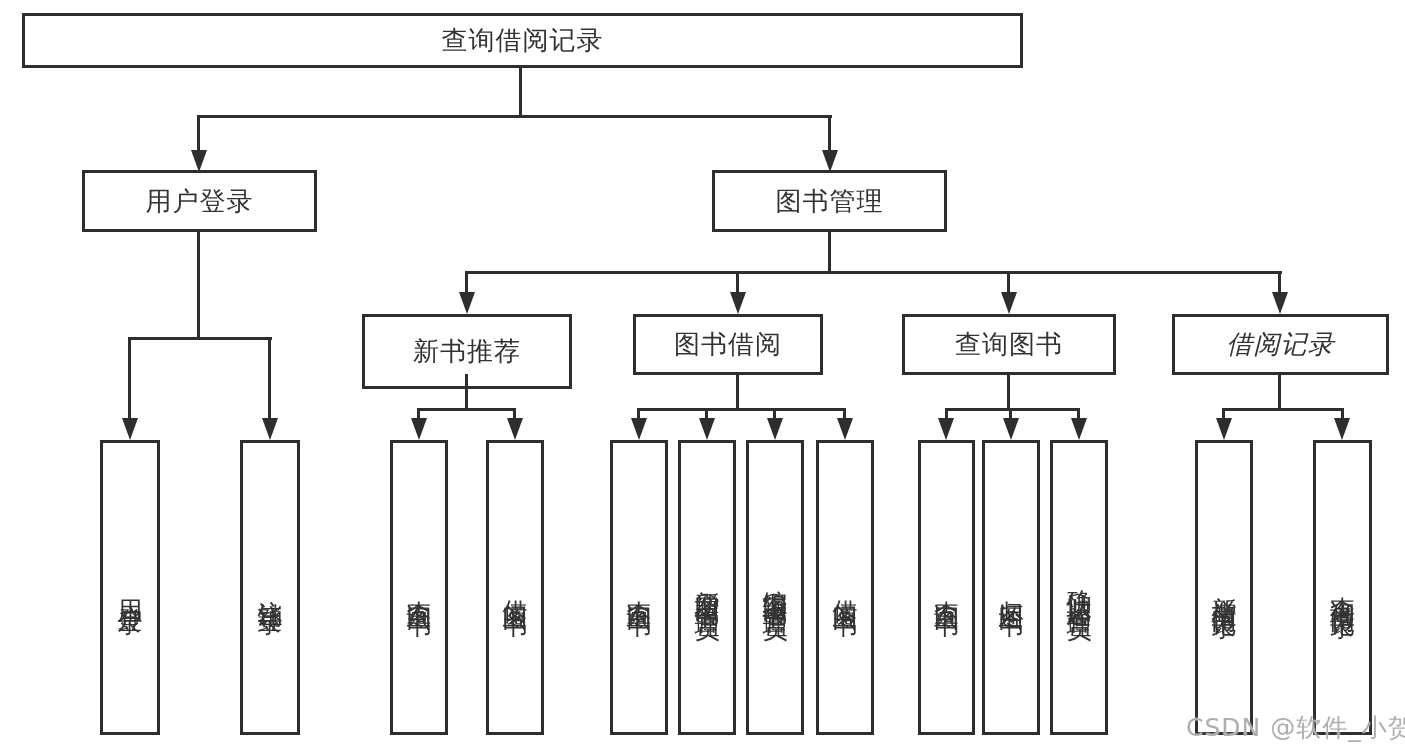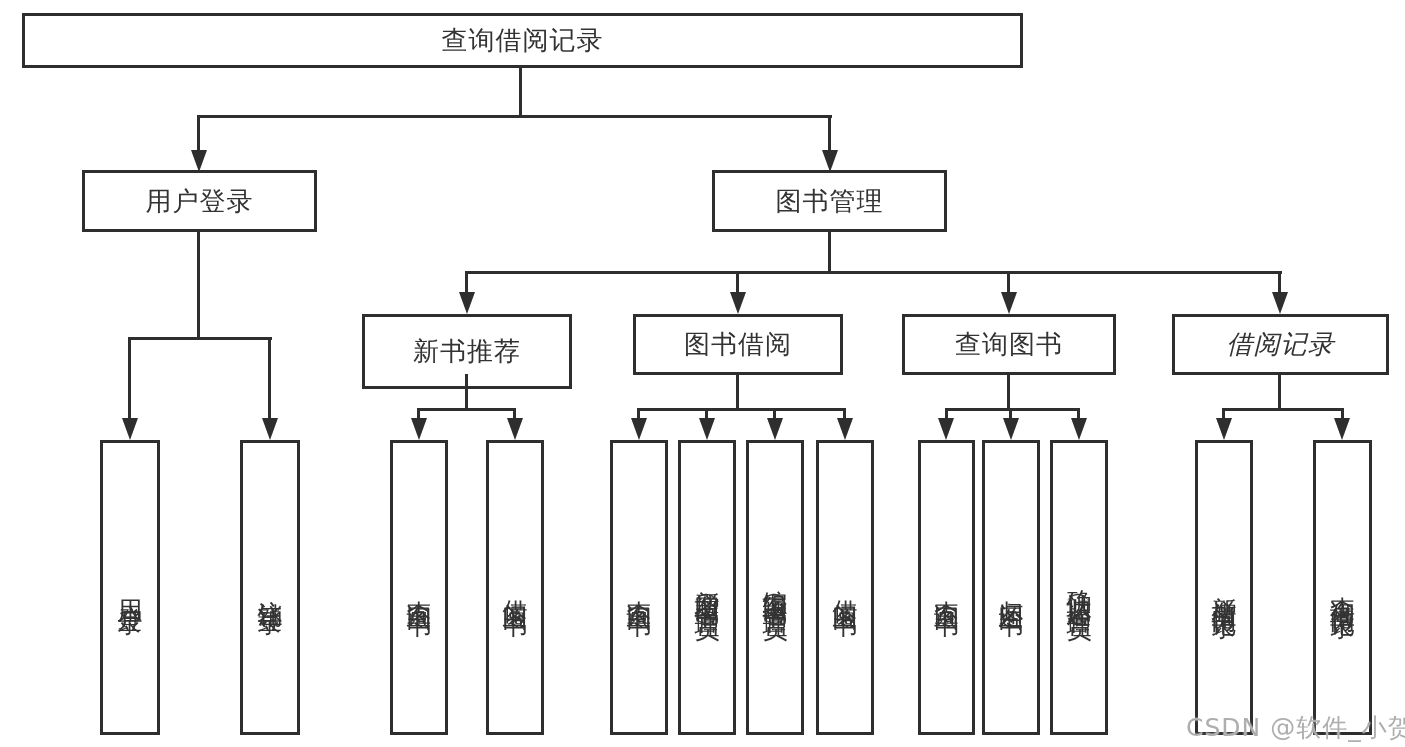--- a/index.html
+++ b/index.html
@@ -100,21 +100,21 @@
   <div class="vline" style="left:1007px; top:271px; height:23px;"></div>
   <div class="vline" style="left:1278px; top:271px; height:23px;"></div>
   <div class="arrow" style="left:459px; top:292px;"></div>
   <div class="arrow" style="left:730px; top:292px;"></div>
   <div class="arrow" style="left:1001px; top:292px;"></div>
   <div class="arrow" style="left:1272px; top:292px;"></div>
 
   <div class="box" style="left:362px; top:314px; width:210px; height:75px;">
     <span>新书推荐</span>
   </div>
-  <div class="box" style="left:633px; top:314px; width:210px; height:61px;">
+  <div class="box" style="left:633px; top:314px; width:190px; height:61px;">
     <span>图书借阅</span>
   </div>
   <div class="box" style="left:902px; top:314px; width:214px; height:61px;">
     <span>查询图书</span>
   </div>
   <div class="box" style="left:1172px; top:314px; width:217px; height:61px;font-style:italic;">
     <span>借阅记录</span>
   </div>
 
   <div class="vline" style="left:465px; top:374px; height:37px;"></div>

